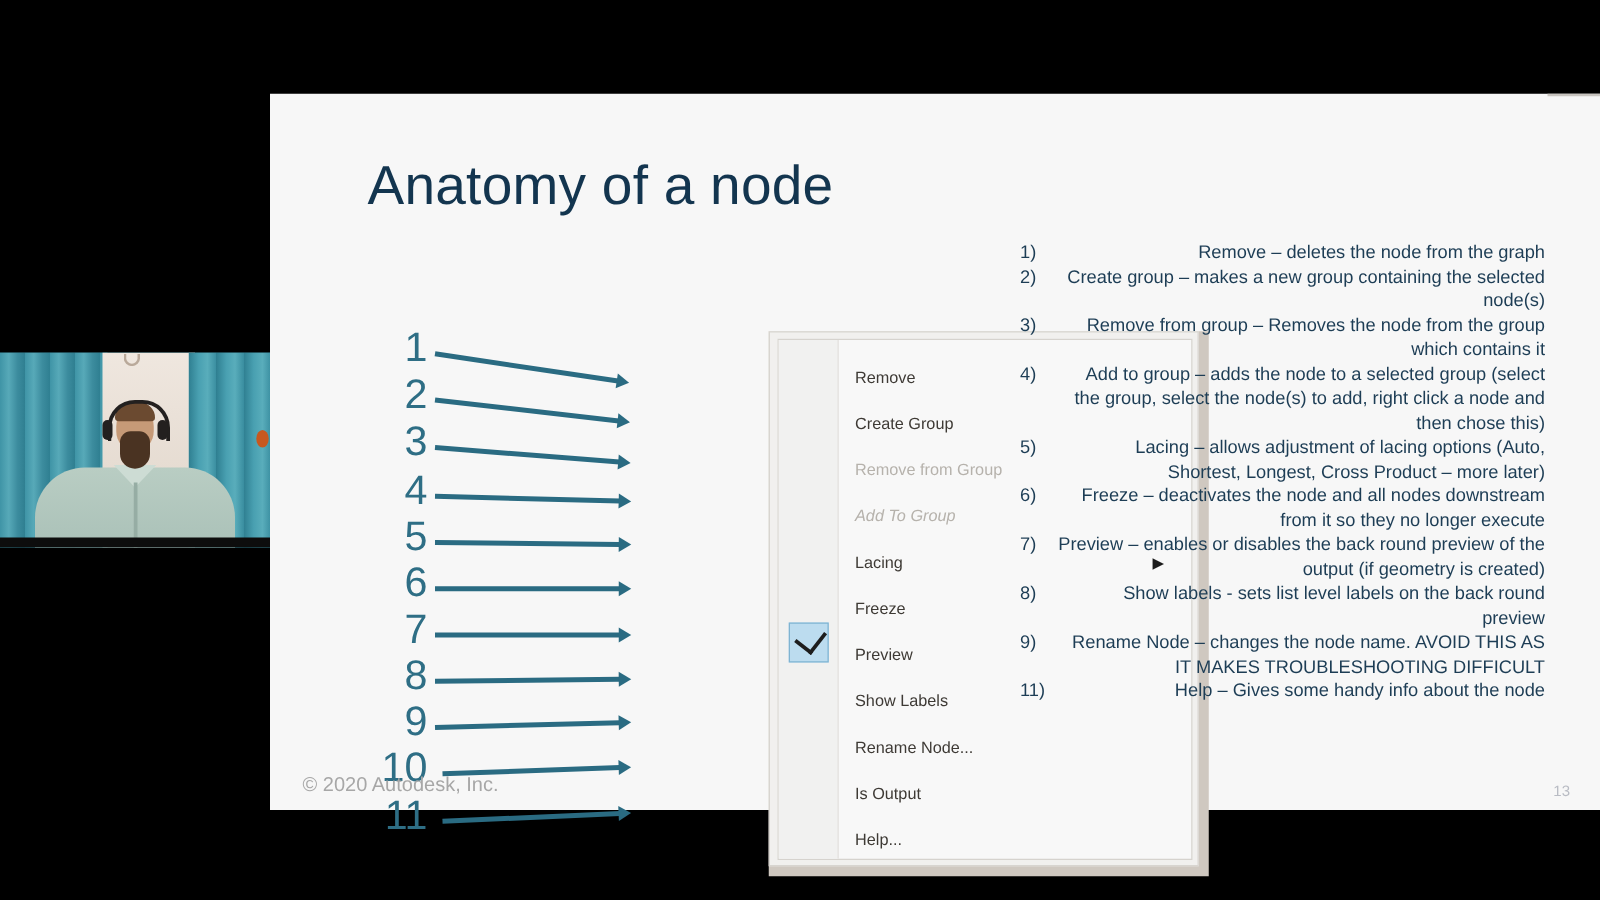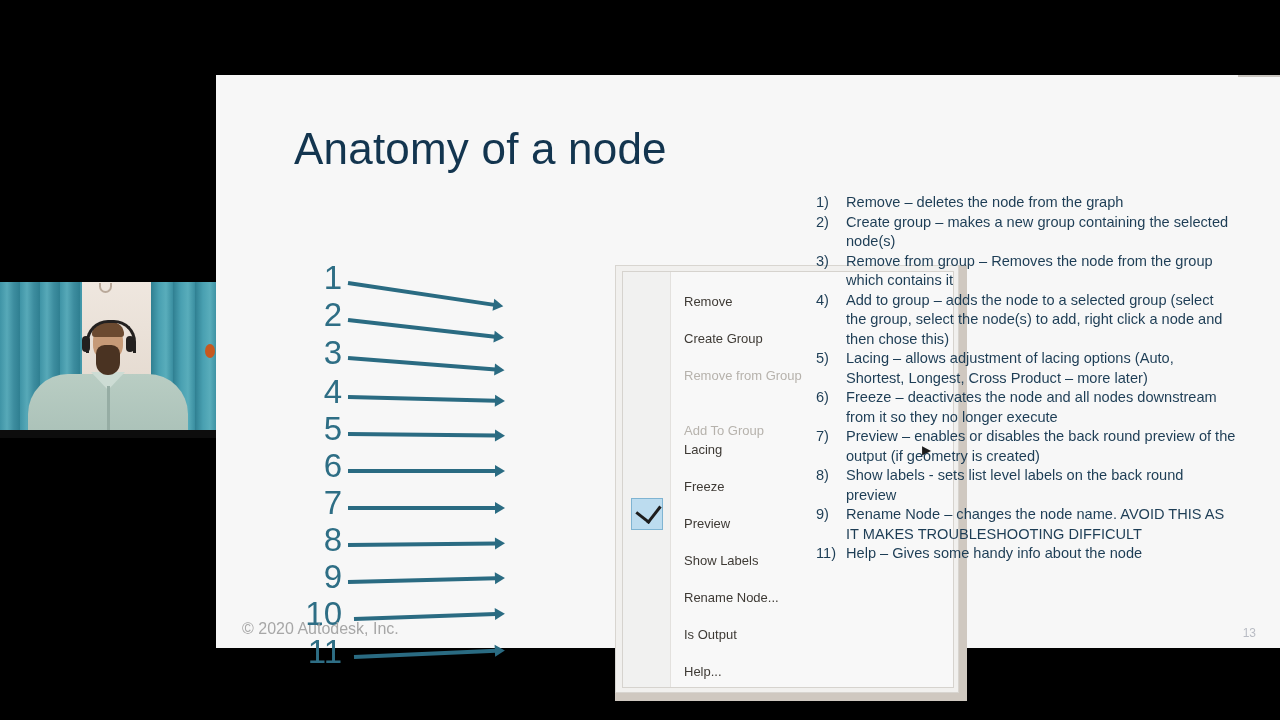--- a/index.html
+++ b/index.html
@@ -307,20 +307,21 @@
     align-items: flex-start;
     margin-bottom: 0px;
   }
   .explain-row .marker {
     width: 30px;
     flex: 0 0 30px;
     text-align: left;
   }
   .explain-row .body {
     flex: 1 1 auto;
+    text-align: right;
   }
 
   
   .copyright {
     position: absolute;
     left: 26px;
     bottom: 10px;
     font-size: 16px;
     color: #a7a7a7;
   }
@@ -410,21 +411,21 @@
 
     <div class="menu-shadow"></div>
     <div class="menu-outer"></div>
     <div class="menu-inner"></div>
     <div class="menu-gutter"></div>
 
     <div class="menu-items">
       <div class="menu-item" style="top:16px;">Remove</div>
       <div class="menu-item" style="top:53px;">Create Group</div>
       <div class="menu-item disabled" style="top:90px;">Remove from Group</div>
-      <div class="menu-item disabled" style="top:145px;">Add To Group</div>
+      <div class="menu-item disabled" style="top:127px;font-style:italic;">Add To Group</div>
       <div class="menu-item" style="top:164px;">Lacing</div>
       <div class="submenu-arrow" style="top:164px;">▶</div>
       <div class="menu-item" style="top:201px;">Freeze</div>
       <div class="checkbox" style="top:227px;">
         <span class="tick"></span>
       </div>
       <div class="menu-item" style="top:238px;text-align:center;">Preview</div>
       <div class="menu-item" style="top:275px;">Show Labels</div>
       <div class="menu-item" style="top:312px;">Rename Node...</div>
       <div class="menu-item" style="top:349px;">Is Output</div>

